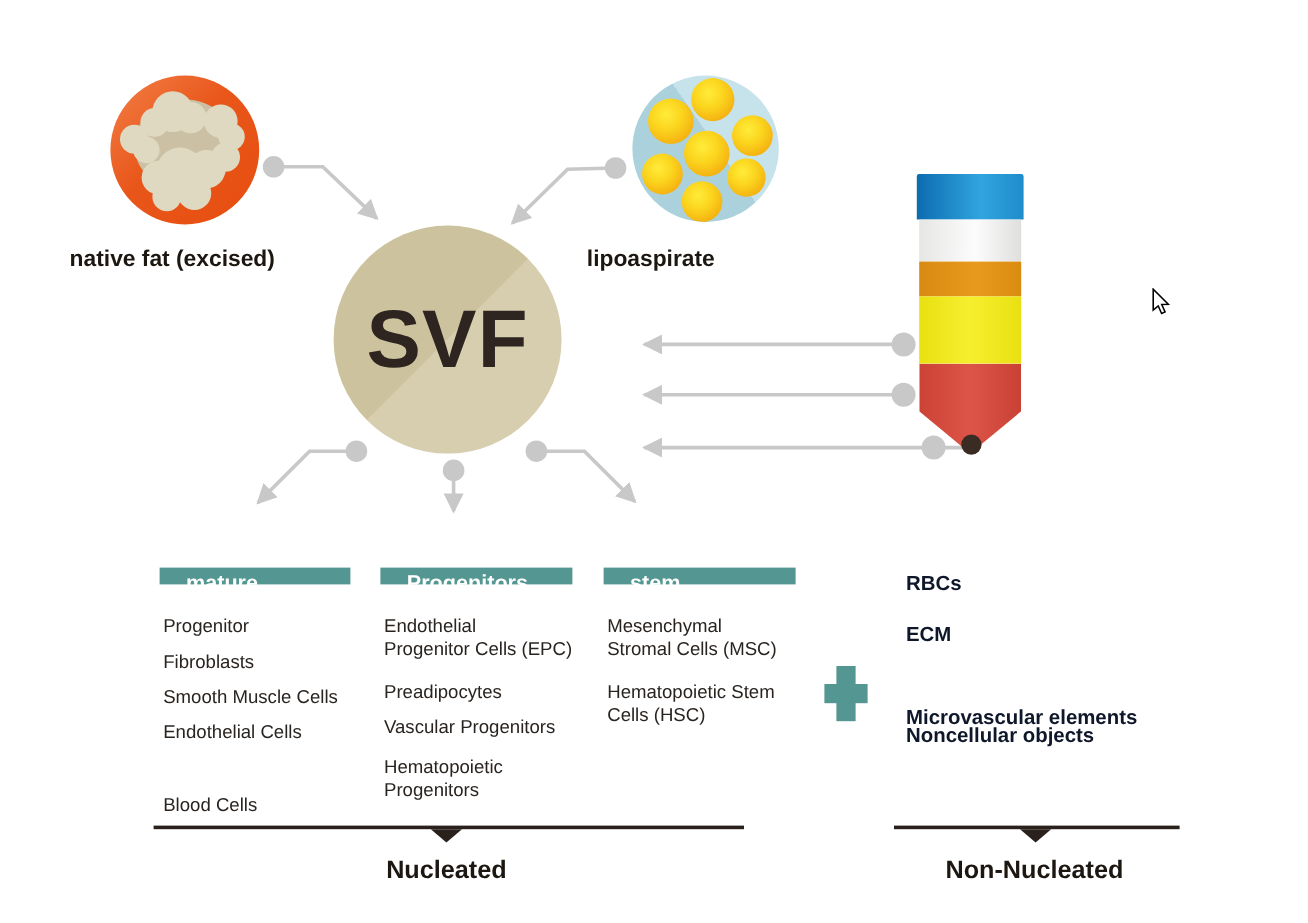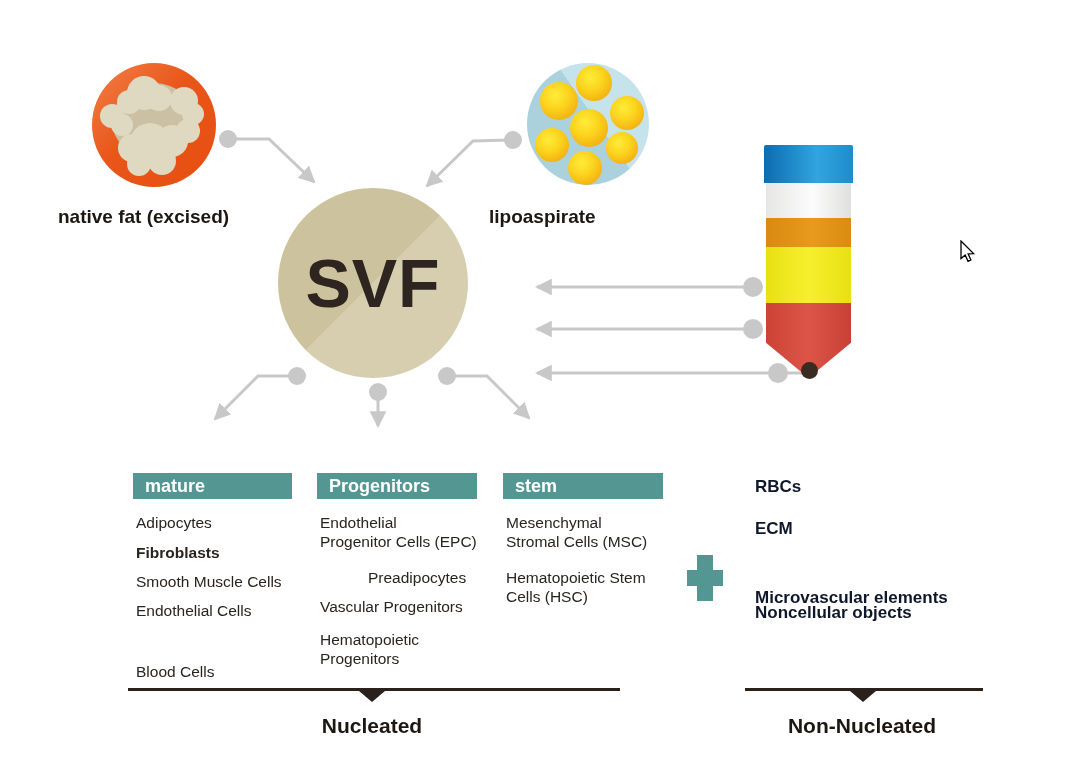--- a/index.html
+++ b/index.html
@@ -27,22 +27,22 @@
   #pencil .band { position:absolute; left:0; width:85px; }
   #pencil .b-blue   { left:-2px; width:89px; top:0;     height:38px; background:linear-gradient(90deg,#0c6cb0,#31a5df 60%,#1e8ccb); border-radius:2px 2px 0 0; }
   #pencil .b-white  { top:38px;  height:35px; background:linear-gradient(90deg,#e6e6e5,#fcfcfc 55%,#dfdfde); }
   #pencil .b-orange { top:73px;  height:29px; background:linear-gradient(90deg,#d98a10,#e79a1e 55%,#da8c11); }
   #pencil .b-yellow { top:102px; height:56px; background:linear-gradient(90deg,#e9e012,#f6ef2e 50%,#e9e012); }
   #pencil .b-red    { top:158px; height:75px; background:linear-gradient(90deg,#cc4336,#dd5448 50%,#c94134);
      clip-path:polygon(0 0,100% 0,100% 53%,50% 100%,0 53%); }
   #pencil .tip-dot { position:absolute; left:35px; top:217px; width:17px; height:17px; border-radius:50%; background:#3a2c23; }
 
   
-  .colhead { position:absolute; top:473px; height:26px; background:#549691; color:#ffffff;
-    font-weight:bold; font-size:18px; line-height:26px; padding-left:12px; }
+  .colhead { position:absolute; top:473px; height:14px; background:#549691; color:#ffffff;
+    font-weight:bold; font-size:18px; line-height:26px; padding-left:22px; }
   .item { position:absolute; font-size:15.5px; line-height:19px; color:#2a2420; white-space:pre-line; }
   .rli  { position:absolute; left:755px; font-size:17px; font-weight:bold; color:#0f172a; }
 
   
   #plus { position:absolute; left:687px; top:555px; width:36px; height:46px; }
   #plus .pv { position:absolute; left:10px; top:0; width:16px; height:46px; background:#549691; }
   #plus .ph { position:absolute; left:0; top:15px; width:36px; height:16px; background:#549691; }
 
   
   .gline { position:absolute; top:688px; height:3px; background:#2a211c; }
@@ -142,32 +142,32 @@
     <div class="band b-white"></div>
     <div class="band b-orange"></div>
     <div class="band b-yellow"></div>
     <div class="band b-red"></div>
     <div class="tip-dot"></div>
   </div>
 
   <div class="colhead" style="left:133px; width:159px;">
     <span>mature</span>
   </div>
-  <div class="item" style="left:136px; top:513px; width:175px;">Adipocytes</div>
-  <div class="item" style="left:136px; top:543px; width:175px;font-weight:bold;">Fibroblasts</div>
+  <div class="item" style="left:136px; top:513px; width:175px;">Progenitor</div>
+  <div class="item" style="left:136px; top:543px; width:175px;">Fibroblasts</div>
   <div class="item" style="left:136px; top:572px; width:175px;">Smooth Muscle Cells</div>
   <div class="item" style="left:136px; top:601px; width:175px;">Endothelial Cells</div>
   <div class="item" style="left:136px; top:662px; width:175px;">Blood Cells</div>
 
   <div class="colhead" style="left:317px; width:160px;">
     <span>Progenitors</span>
   </div>
   <div class="item" style="left:320px; top:513px; width:185px;">Endothelial
 Progenitor Cells (EPC)</div>
-  <div class="item" style="left:320px; top:568px; width:185px;margin-left:48px;">Preadipocytes</div>
+  <div class="item" style="left:320px; top:568px; width:185px;">Preadipocytes</div>
   <div class="item" style="left:320px; top:597px; width:185px;">Vascular Progenitors</div>
   <div class="item" style="left:320px; top:630px; width:185px;">Hematopoietic
 Progenitors</div>
 
   <div class="colhead" style="left:503px; width:160px;">
     <span>stem</span>
   </div>
   <div class="item" style="left:506px; top:568px; width:180px;">Hematopoietic Stem
 Cells (HSC)</div>
   <div class="item" style="left:506px; top:513px; width:180px;">Mesenchymal

